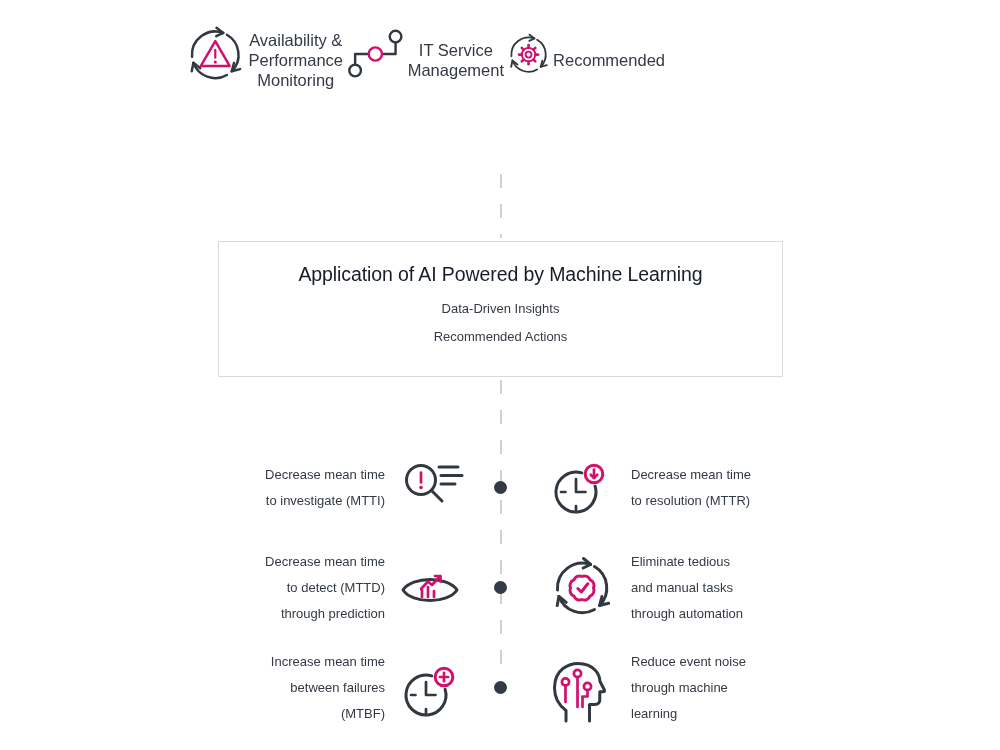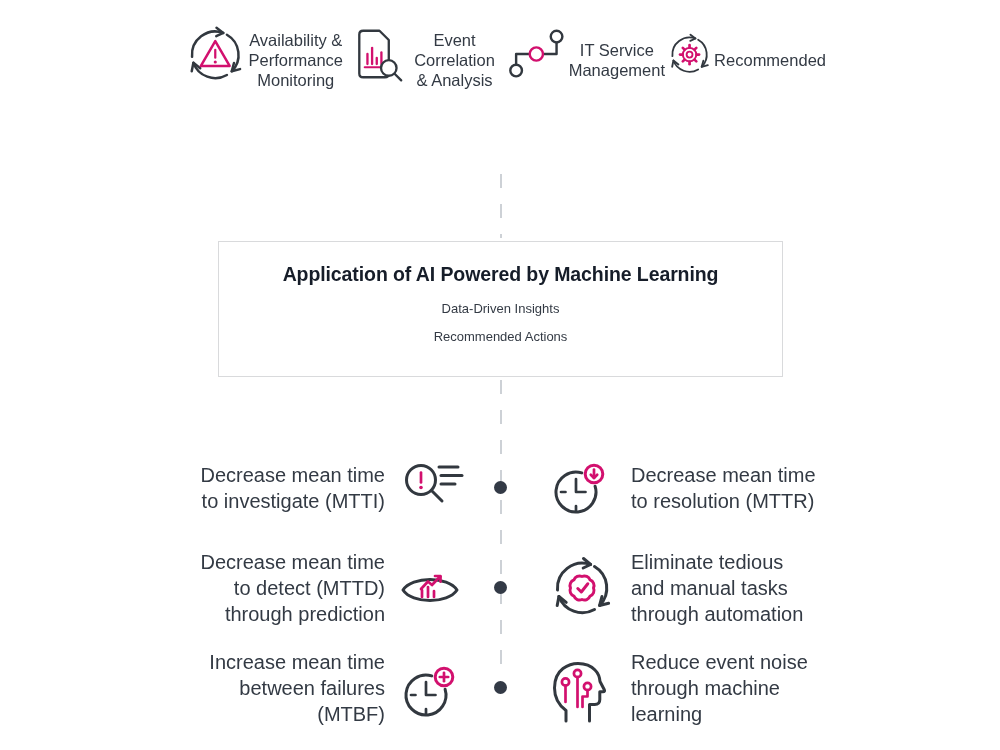--- a/index.html
+++ b/index.html
@@ -22,29 +22,29 @@
   .top-label{font-size:16.5px;line-height:20px;text-align:center;color:var(--text);}
   
   .dash-seg{position:absolute;left:500px;width:2px;
     background:repeating-linear-gradient(to bottom,var(--line) 0 14px,transparent 14px 30px);}
   .dash-1{top:174px;height:64px;}
   .dash-2{top:380px;height:296px;}
   .dot{position:absolute;left:494px;width:13px;height:13px;border-radius:50%;background:var(--dot);}
   
   .center-box{position:absolute;left:218px;top:241px;width:565px;height:136px;
     background:#fff;border:1px solid var(--box_border);box-sizing:border-box;text-align:center;}
-  .box-title{margin-top:21px;font-size:19.5px;font-weight:bold;color:var(--title);letter-spacing:-0.1px;}
+  .box-title{margin-top:21px;font-size:19.5px;font-weight:normal;color:var(--title);letter-spacing:-0.1px;}
   .box-sub{margin-top:9px;font-size:13px;line-height:27.5px;color:var(--text);}
   
   .outcome{position:absolute;display:flex;align-items:center;}
   .outcome-left{right:532px;}
   .outcome-left .o-text{text-align:right;margin-right:11px;}
   .outcome-right{left:546px;}
   .outcome-right .o-text{text-align:left;margin-left:13px;}
-  .o-text{font-size:20px;line-height:26px;color:var(--text);}
+  .o-text{font-size:13px;line-height:26px;color:var(--text);}
   .row-1{top:452px;height:72px;}
   .row-2{top:549px;height:78px;}
   .row-3{top:649px;height:78px;align-items:flex-end;}
 </style>
 </head>
 <body>
 
 <div class="canvas">
 
   <div class="top-row">
@@ -61,35 +61,20 @@
         </g>
         <g class="st sp">
           <path d="M 40 24.5 L 57.3 54.3 L 22.7 54.3 Z"></path>
           <path class="thin" d="M 40 35 L 40 44.5"></path>
         </g>
         <circle class="fp" cx="40" cy="49.6" r="1.9"></circle>
       </svg>
       <div class="top-label">Availability &amp;<br>Performance<br>Monitoring</div>
     </div>
 
-    <div class="top-item">
-      <svg width="80" height="80" viewBox="0 0 80 80">
-        <path class="st sd" d="M 47 10 H 26 Q 21 10 21 15 V 65 Q 21 70 26 70 H 54 Q 59 70 59 65 V 22 Z"></path>
-        <g class="st sp">
-          <path class="thin" d="M 28 57 H 52"></path>
-          <path d="M 31.5 53 V 40"></path>
-          <path d="M 37.5 53 V 32"></path>
-          <path d="M 43.5 53 V 45"></path>
-          <path d="M 49.5 53 V 38"></path>
-        </g>
-        <circle class="st sd mask" cx="59" cy="58" r="10"></circle>
-        <path class="st sd" d="M 66.5 65.5 L 75 74"></path>
-      </svg>
-      <div class="top-label">Event Correlation<br>&amp; Analysis</div>
-    </div>
 
     <div class="top-item">
       <svg width="80" height="80" viewBox="0 0 80 80">
         <g class="st sd">
           <path d="M 15 53 V 40 H 31"></path>
           <path d="M 48.5 40 H 65 V 26"></path>
           <circle cx="15" cy="60.5" r="7.2"></circle>
           <circle cx="65" cy="18.5" r="7.2"></circle>
         </g>
         <circle class="st sp" cx="40" cy="40" r="8.2"></circle>

